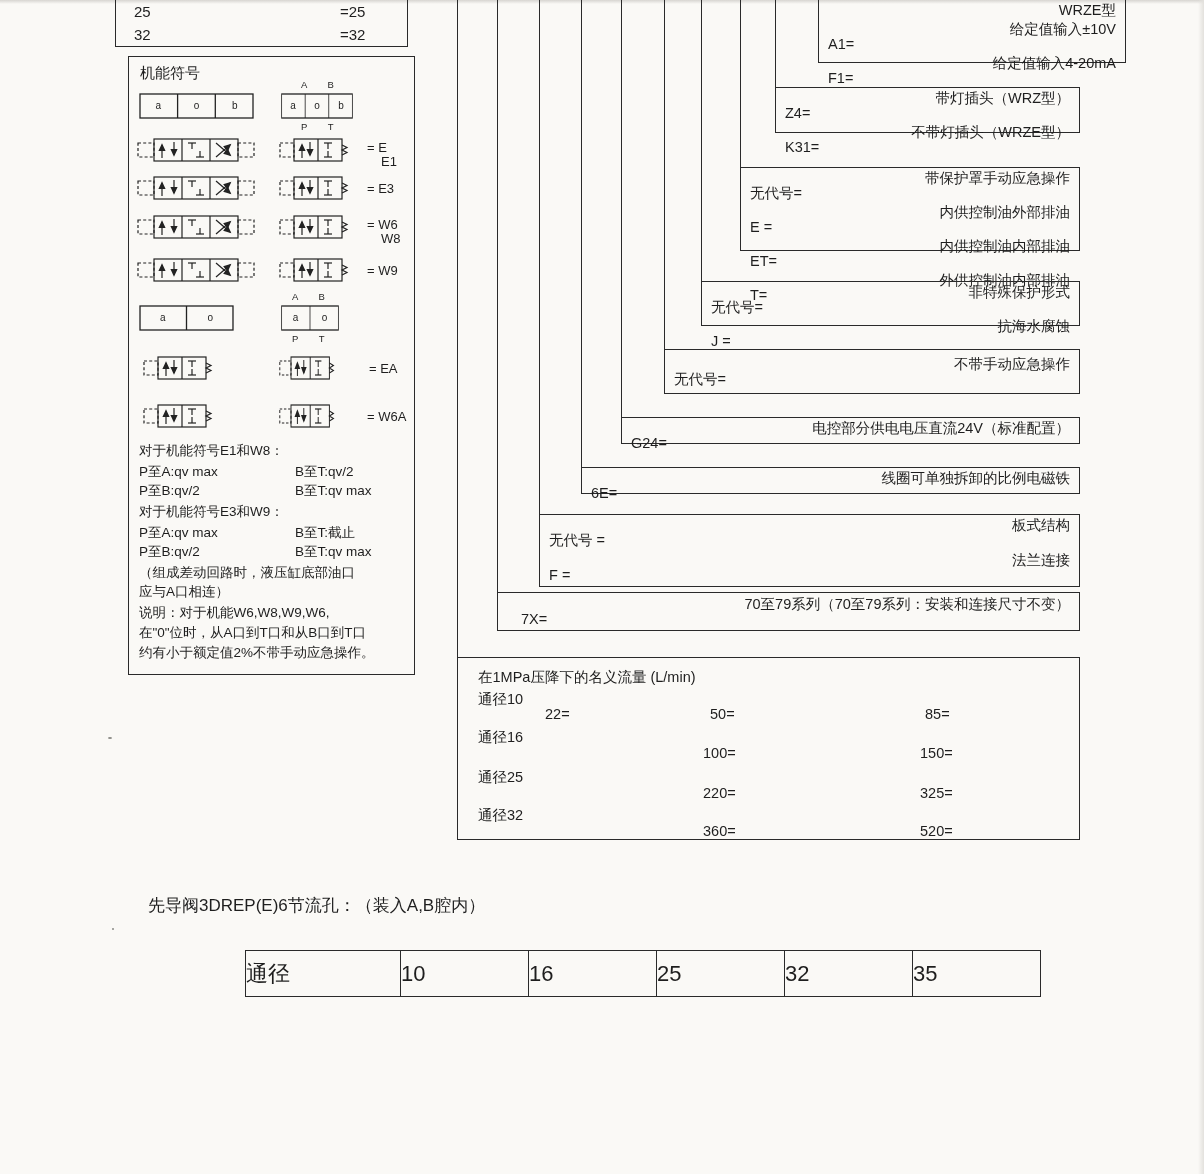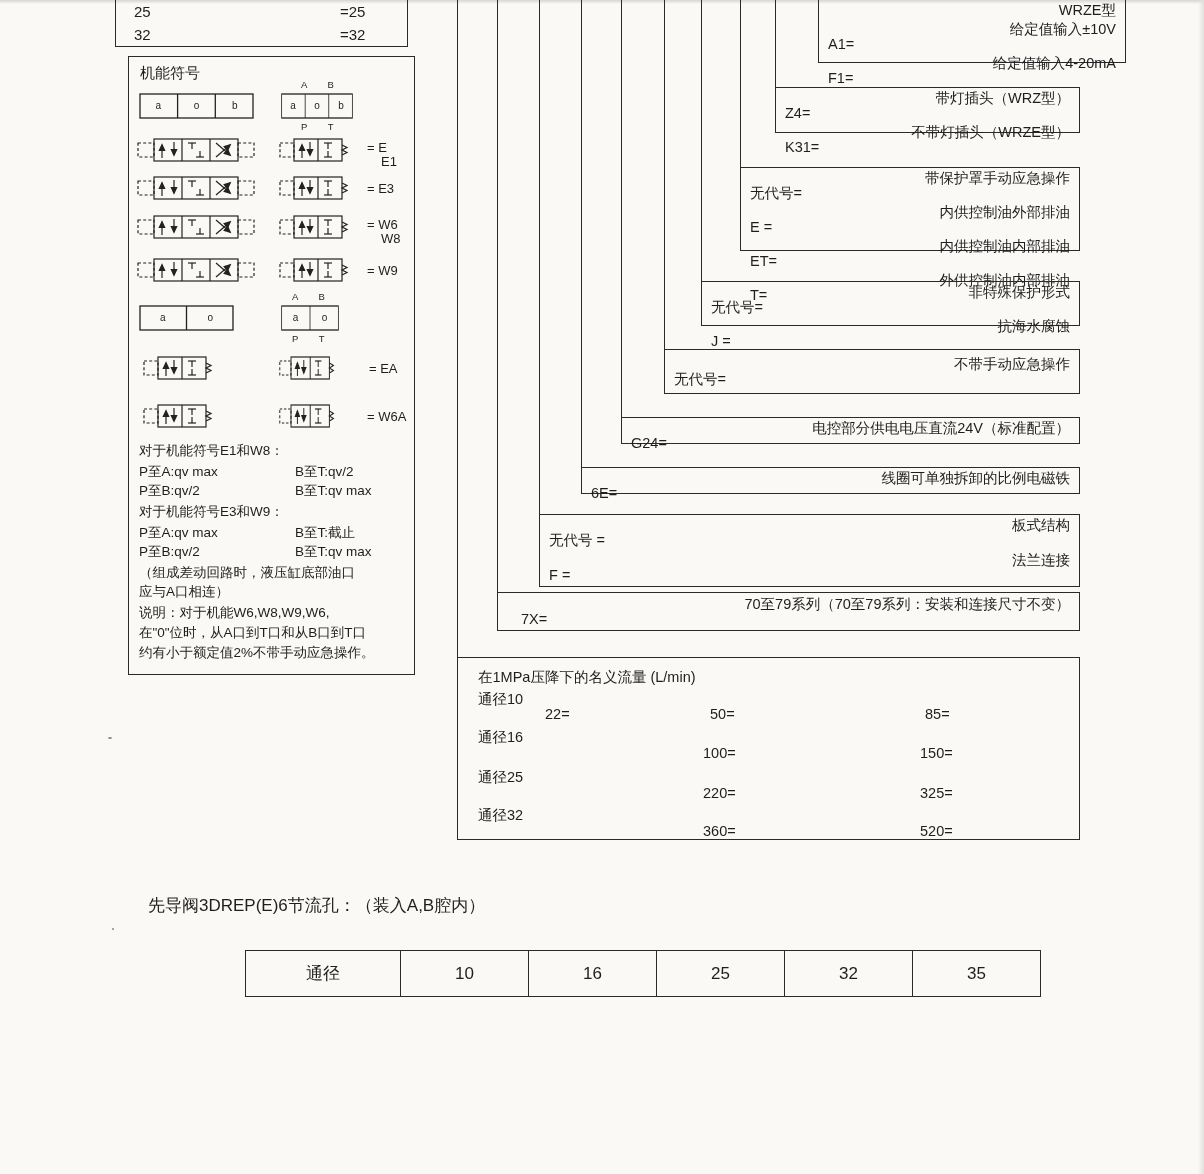--- a/index.html
+++ b/index.html
@@ -48,22 +48,22 @@
 
   
   .flow-box { position:absolute; left:457px; top:657px; width:623px; height:183px;
     border:1.4px solid #2a2a2a; }
   .fv { position:absolute; font-size:14.5px; white-space:nowrap; }
 
   
   .pilot-title { position:absolute; left:148px; top:894px; font-size:17px; }
   table.pilot { position:absolute; left:245px; top:950px; border-collapse:collapse;
     table-layout:fixed; }
-  table.pilot td { border:1.8px solid #2a2a2a; text-align:center; vertical-align:middle;
-    font-size:17px; height:46px; }
+  table.pilot td { border:1.8px solid #2a2a2a; vertical-align:middle;
+    font-size:22px; height:46px; }
 </style>
 </head>
 <body>
 
 <svg width="0" height="0" style="position:absolute" aria-hidden="true">
   <defs>
     <marker id="ah" markerWidth="7" markerHeight="7" refX="5" refY="3.5" orient="auto">
       <path d="M0,0.5 L6.5,3.5 L0,6.5 Z" fill="#222"></path>
     </marker>
     <g id="g-plain3" stroke="#222" stroke-width="1.3" fill="none">

